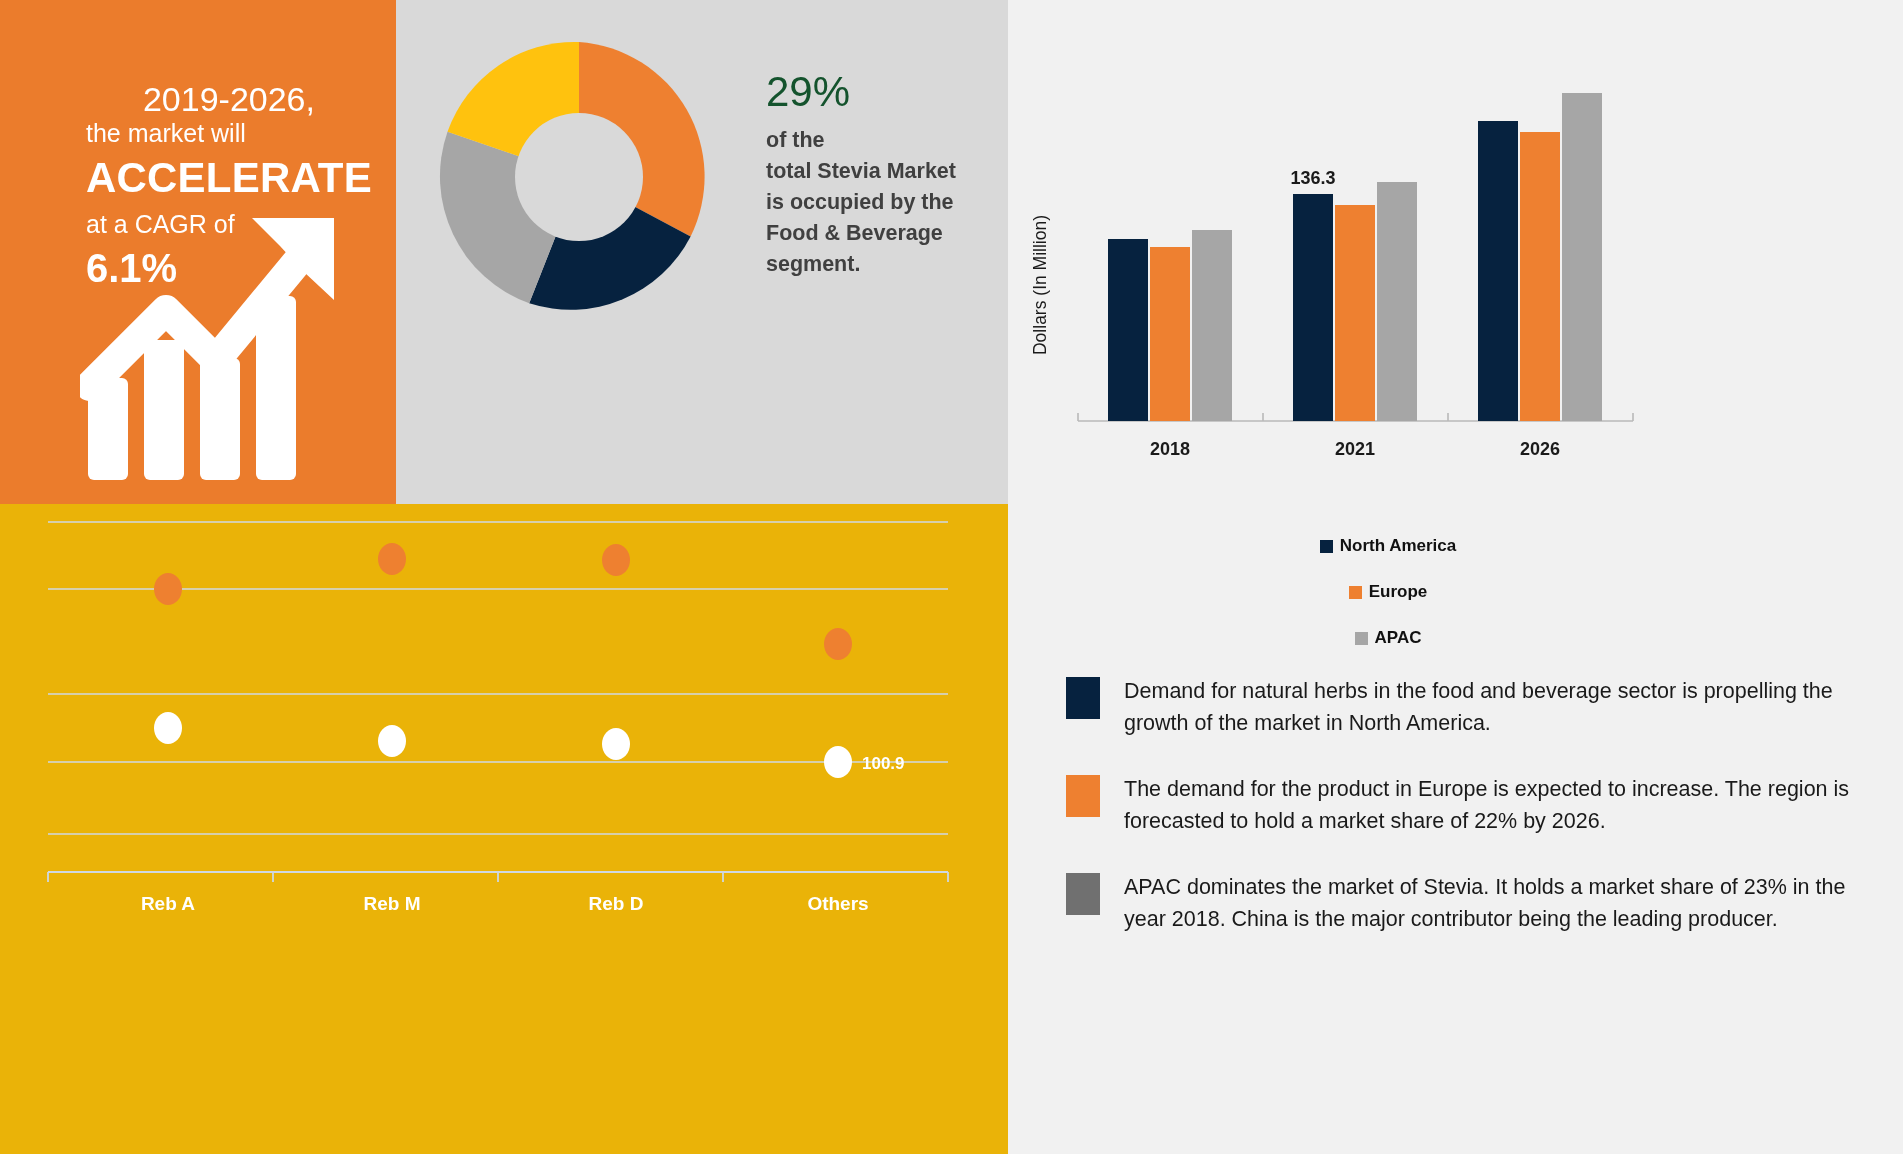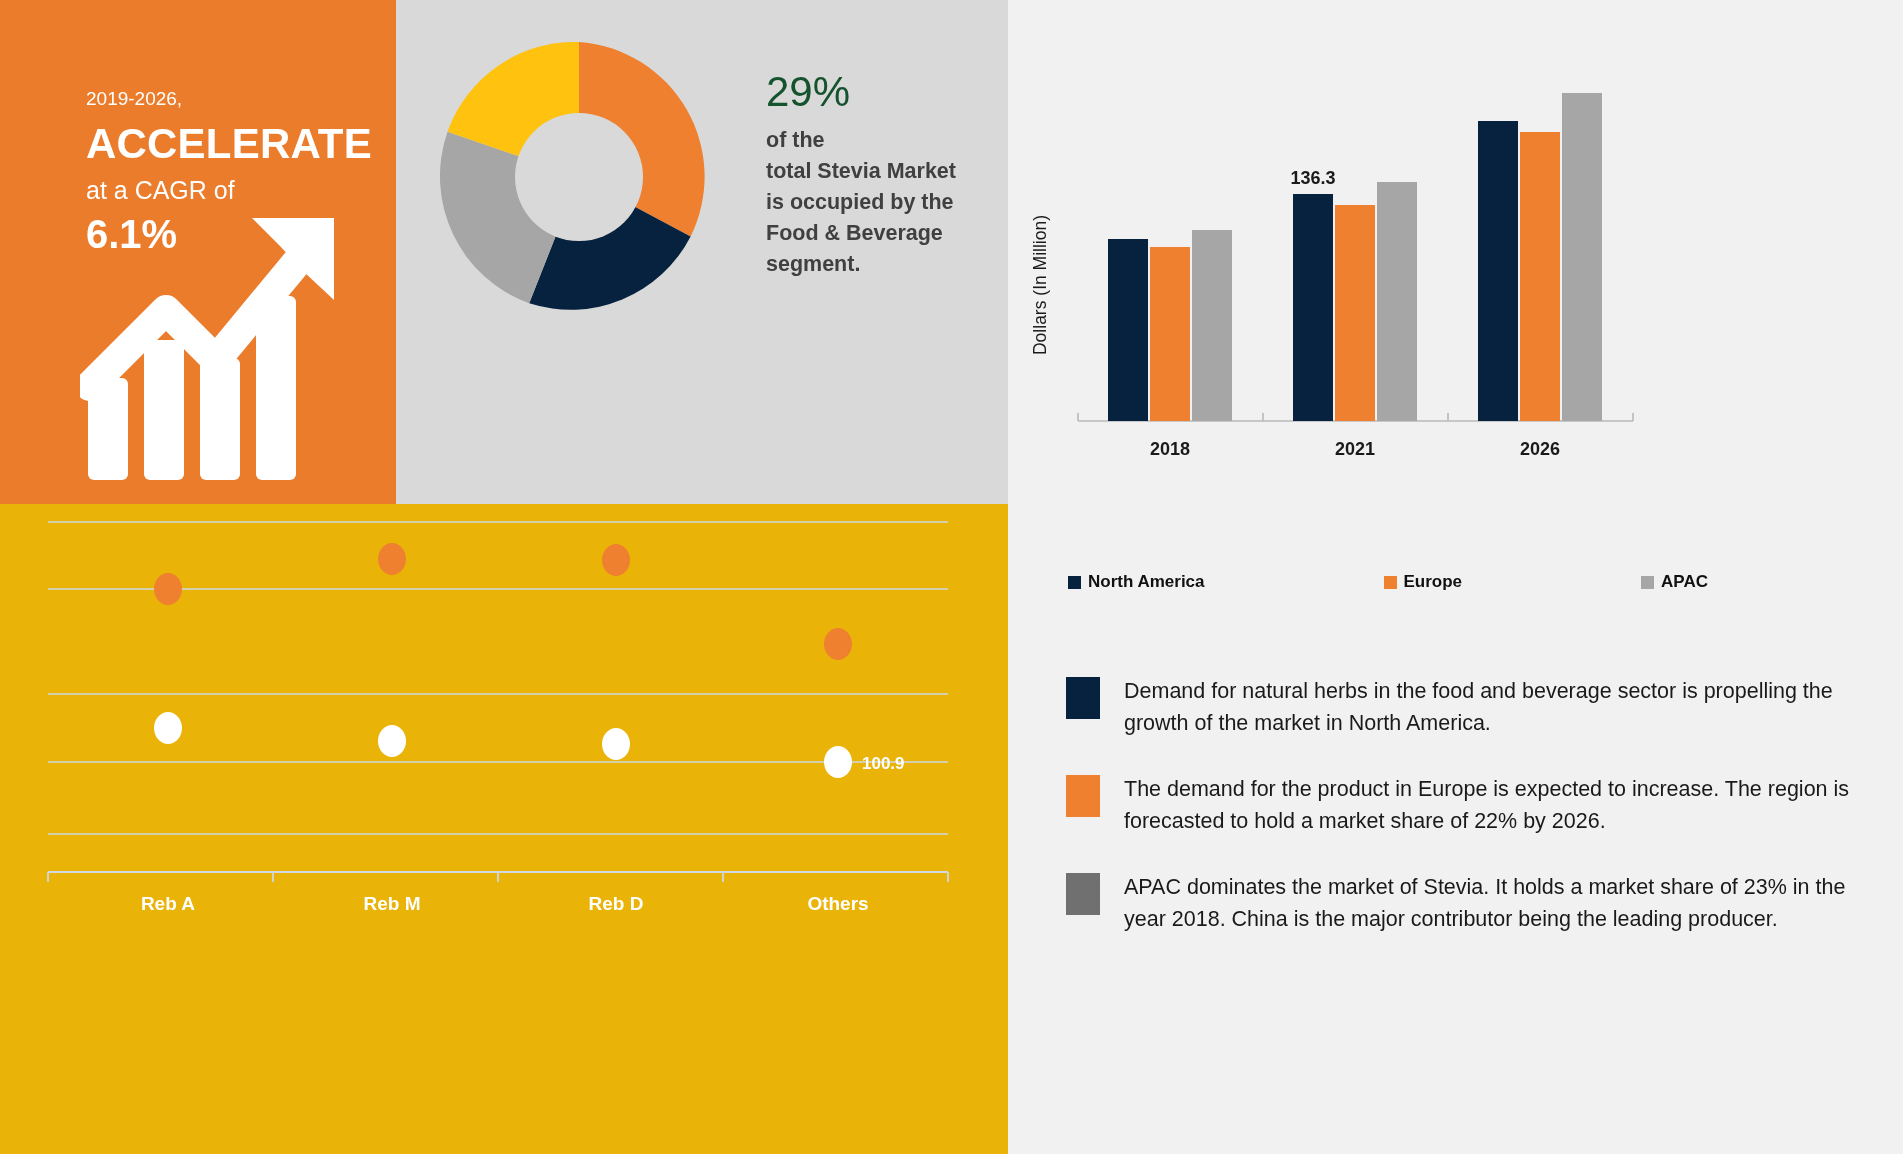--- a/index.html
+++ b/index.html
@@ -10,21 +10,21 @@
     overflow: hidden;
   }
   .page { position: relative; width: 1903px; height: 1154px; }
 
   
   .accel-panel {
     position: absolute; left: 0; top: 0; width: 396px; height: 504px;
     background: #eb7c2c;
   }
   .accel-text { position: absolute; left: 86px; top: 82px; color: #fff; }
-  .accel-l1 { font-size: 19px; line-height: 34px; font-weight: 400; }
+  .accel-l1 { font-size: 34px; line-height: 34px; font-weight: 400; text-align: center; }
   .accel-l2 { font-size: 25px; line-height: 34px; font-weight: 400; }
   .accel-big { font-size: 42px; font-weight: 700; line-height: 56px; letter-spacing: 0.2px; }
   .accel-l3 { font-size: 25px; line-height: 36px; font-weight: 400; }
   .accel-cagr { font-size: 40px; font-weight: 700; line-height: 52px; }
   .accel-icon { position: absolute; left: 80px; top: 200px; width: 270px; height: 280px; }
 
   
   .donut-panel {
     position: absolute; left: 396px; top: 0; width: 612px; height: 504px;
     background: #d9d9d9;
@@ -50,40 +50,41 @@
   }
   .dotchart { position: absolute; left: 0; top: 0; width: 1008px; height: 430px; }
 
   
   .right-panel {
     position: absolute; left: 1008px; top: 0; width: 895px; height: 1154px;
     background: #f1f1f1;
   }
   .barchart { position: absolute; left: 10px; top: 60px; width: 680px; height: 480px; }
   .bar-legend {
-    position: absolute; left: 60px; top: 572px; width: 640px;
-    display: flex; justify-content: space-between; gap: 26px; align-items: center;
+    position: absolute; left: 60px; top: 536px; width: 640px;
+    display: flex; justify-content: flex-end; gap: 26px; align-items: center; flex-direction: column;
   }
   .bar-legend .lg { display: flex; align-items: center; gap: 7px; color: #111;
     font-size: 17px; font-weight: 700; }
   .bar-legend .sq { width: 13px; height: 13px; display: inline-block; }
 
   .region-notes { position: absolute; left: 58px; top: 675px; width: 790px; }
   .note { display: flex; margin-bottom: 34px; }
   .note .swatch { width: 34px; height: 42px; flex: 0 0 34px; margin-right: 24px; margin-top: 2px; }
   .note .ntxt { flex: 1; color: #1a1a1a; font-size: 21.5px; line-height: 32px; }
 </style>
 </head>
 <body>
 
 <div class="page">
 
   <div class="accel-panel">
     <div class="accel-text">
       <div class="accel-l1">2019-2026,</div>
+      <div class="accel-l2">the market will</div>
       <div class="accel-big">ACCELERATE</div>
       <div class="accel-l3">at a CAGR of</div>
       <div class="accel-cagr">6.1%</div>
     </div>
     <div class="accel-icon">
       <svg width="270" height="280" viewBox="0 0 270 280">
         <rect x="8" y="178" width="40" height="102" rx="6" fill="#fff"></rect>
         <rect x="64" y="140" width="40" height="140" rx="6" fill="#fff"></rect>
         <rect x="120" y="158" width="40" height="122" rx="6" fill="#fff"></rect>
         <rect x="176" y="96" width="40" height="184" rx="6" fill="#fff"></rect>

